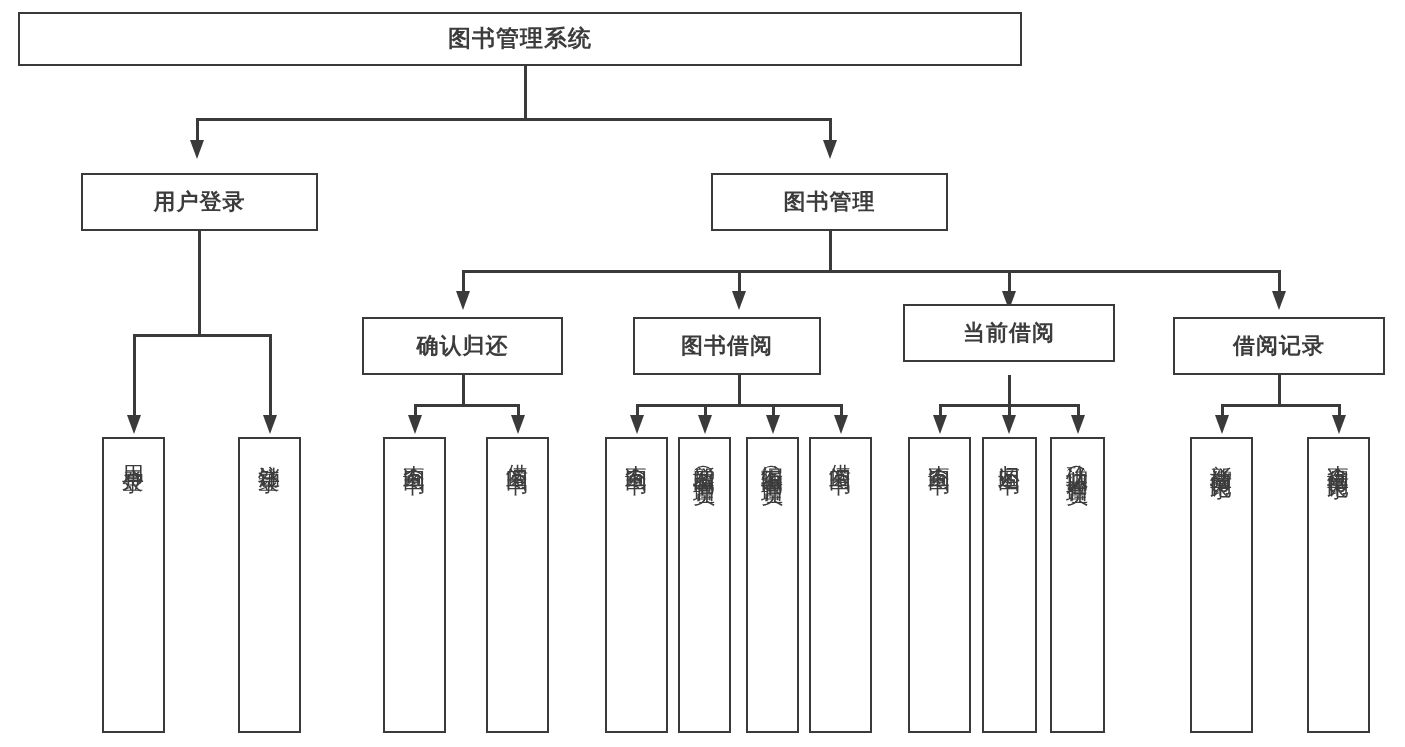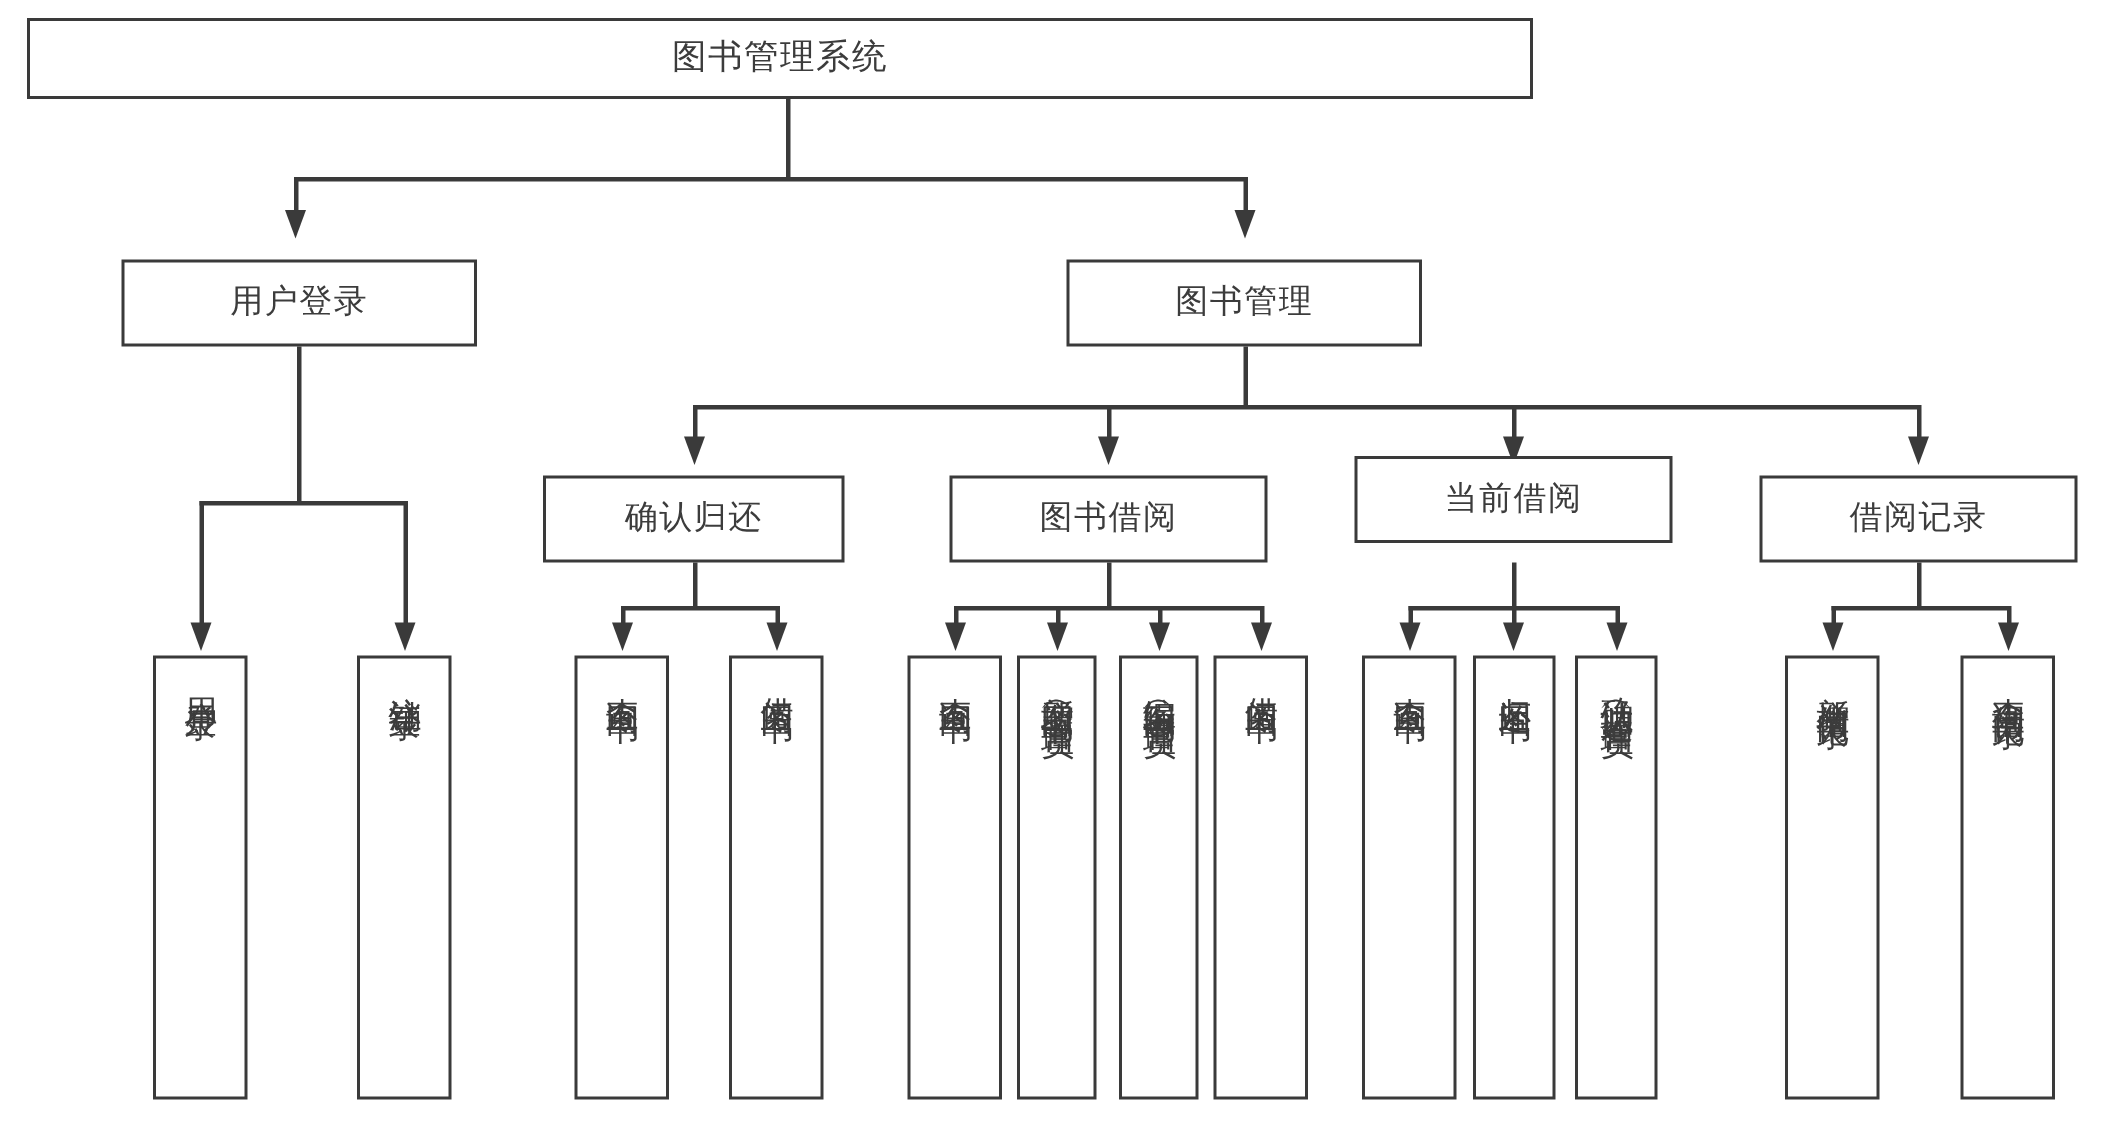--- a/index.html
+++ b/index.html
@@ -34,20 +34,21 @@
     color: #3c3c3c;
     letter-spacing: 1px;
     line-height: 1.18;
     white-space: nowrap;
   }
 
   
   .node.horiz .label {
     font-size: 22px;
     writing-mode: horizontal-tb;
+    font-weight: bold;
   }
   .node.root .label { font-size: 23px; }
 
   
   .node.vert {
     align-items: flex-start;
     justify-content: center;
     padding-top: 8px;
   }
   .node.vert .label {
@@ -132,21 +133,21 @@
   <div class="vline" style="left:738px; top:270px; height:23px;"></div>
   <div class="arrow" style="left:732px; top:291px;"></div>
   <div class="vline" style="left:1008px; top:270px; height:23px;"></div>
   <div class="arrow" style="left:1002px; top:291px;"></div>
   <div class="vline" style="left:1278px; top:270px; height:23px;"></div>
   <div class="arrow" style="left:1272px; top:291px;"></div>
 
   <div class="node horiz" style="left:362px; top:317px; width:201px; height:58px;">
     <span class="label">确认归还</span>
   </div>
-  <div class="node horiz" style="left:633px; top:317px; width:212px; height:58px;">
+  <div class="node horiz" style="left:633px; top:317px; width:188px; height:58px;">
     <span class="label">图书借阅</span>
   </div>
   <div class="node horiz" style="left:903px; top:304px; width:212px; height:58px;">
     <span class="label">当前借阅</span>
   </div>
   <div class="node horiz" style="left:1173px; top:317px; width:212px; height:58px;text-align:right;">
     <span class="label">借阅记录</span>
   </div>
 
   <div class="vline" style="left:462px; top:375px; height:31px;"></div>

